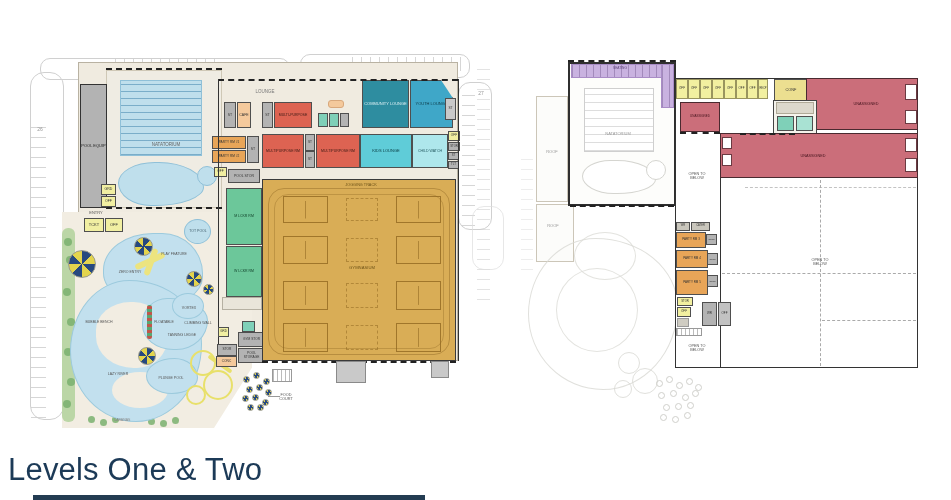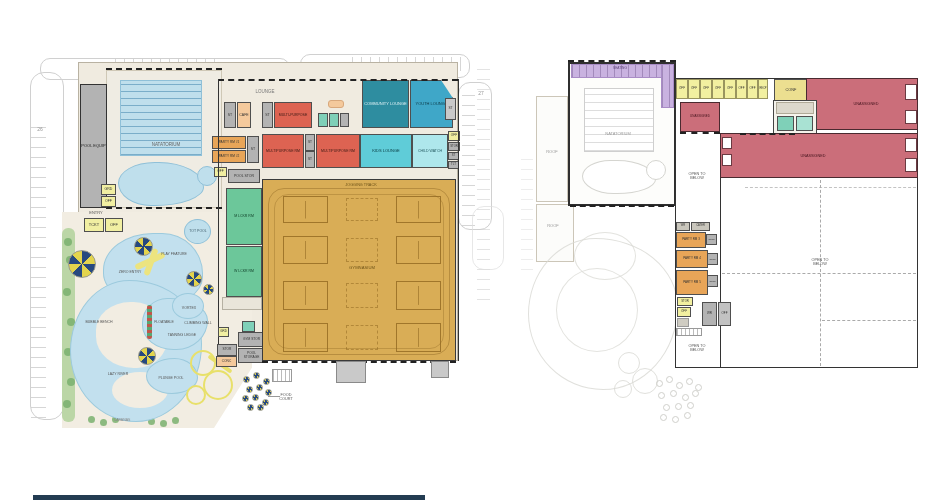--- a/index.html
+++ b/index.html
@@ -267,14 +267,15 @@
       <div class="it room" style="left: 707px; top: 253px; width: 11px; height: 12px; background: rgb(179, 179, 179); font-size: 2.2px;">STOR</div>
       <div class="it room" style="left: 676px; top: 270px; width: 32px; height: 25px; background: rgb(232, 165, 88); font-size: 3px;">PARTY RM 5</div>
       <div class="it room" style="left: 707px; top: 275px; width: 11px; height: 12px; background: rgb(179, 179, 179); font-size: 2.2px;">STOR</div>
       <div class="it room" style="left: 677px; top: 297px; width: 16px; height: 9px; background: rgb(242, 240, 160); font-size: 2.8px;">STOR</div>
       <div class="it room" style="left: 677px; top: 307px; width: 14px; height: 10px; background: rgb(242, 240, 160); font-size: 3px;">OFF</div>
       <div class="it" style="left: 677px; top: 318px; width: 12px; height: 9px; background: rgb(207, 204, 194); border: 1px solid rgb(153, 153, 153);"></div>
       <div class="it stairs" style="left: 676px; top: 328px; width: 26px; height: 8px;"></div>
       <div class="it room" style="left: 702px; top: 302px; width: 15px; height: 24px; background: rgb(179, 179, 179); font-size: 3px;">WR</div>
       <div class="it room" style="left: 718px; top: 302px; width: 13px; height: 24px; background: rgb(194, 194, 194); font-size: 3px;">OFF</div>
     </div>
+  <div class="slide-title">Levels One &amp; Two</div>
   <div class="bottom-bar"></div>
 </div>
 
 </body></html>

